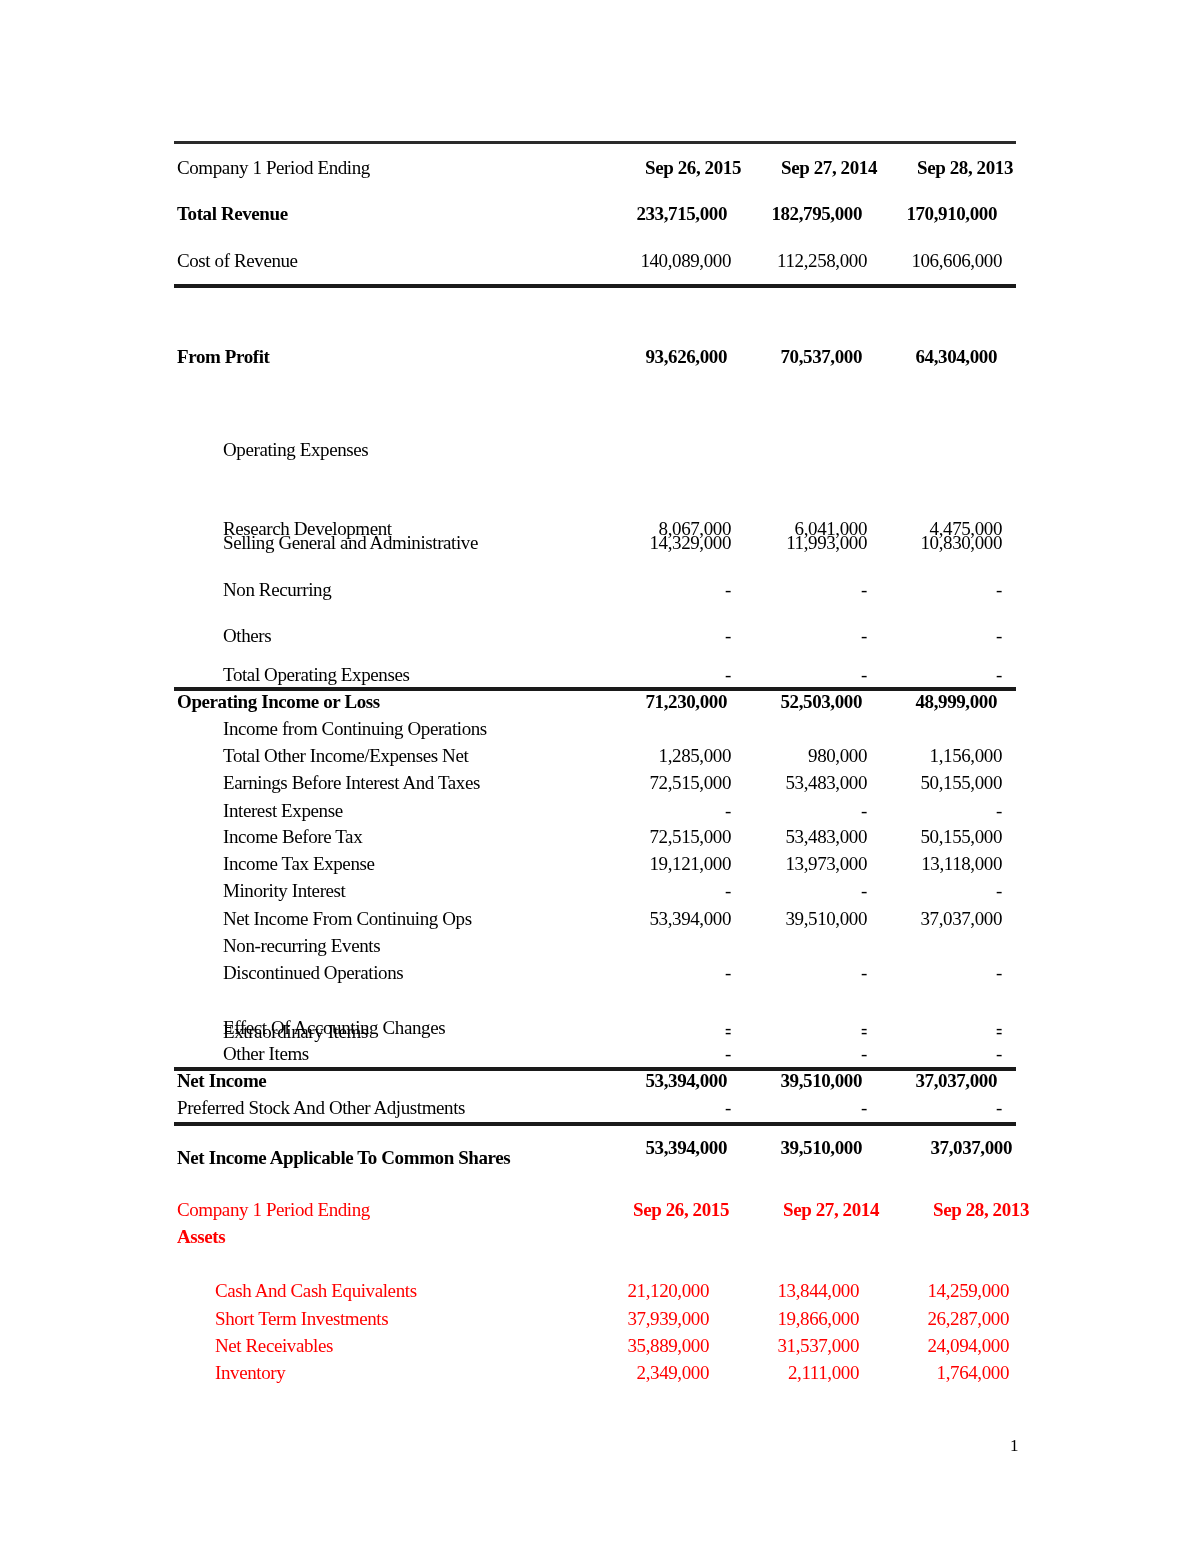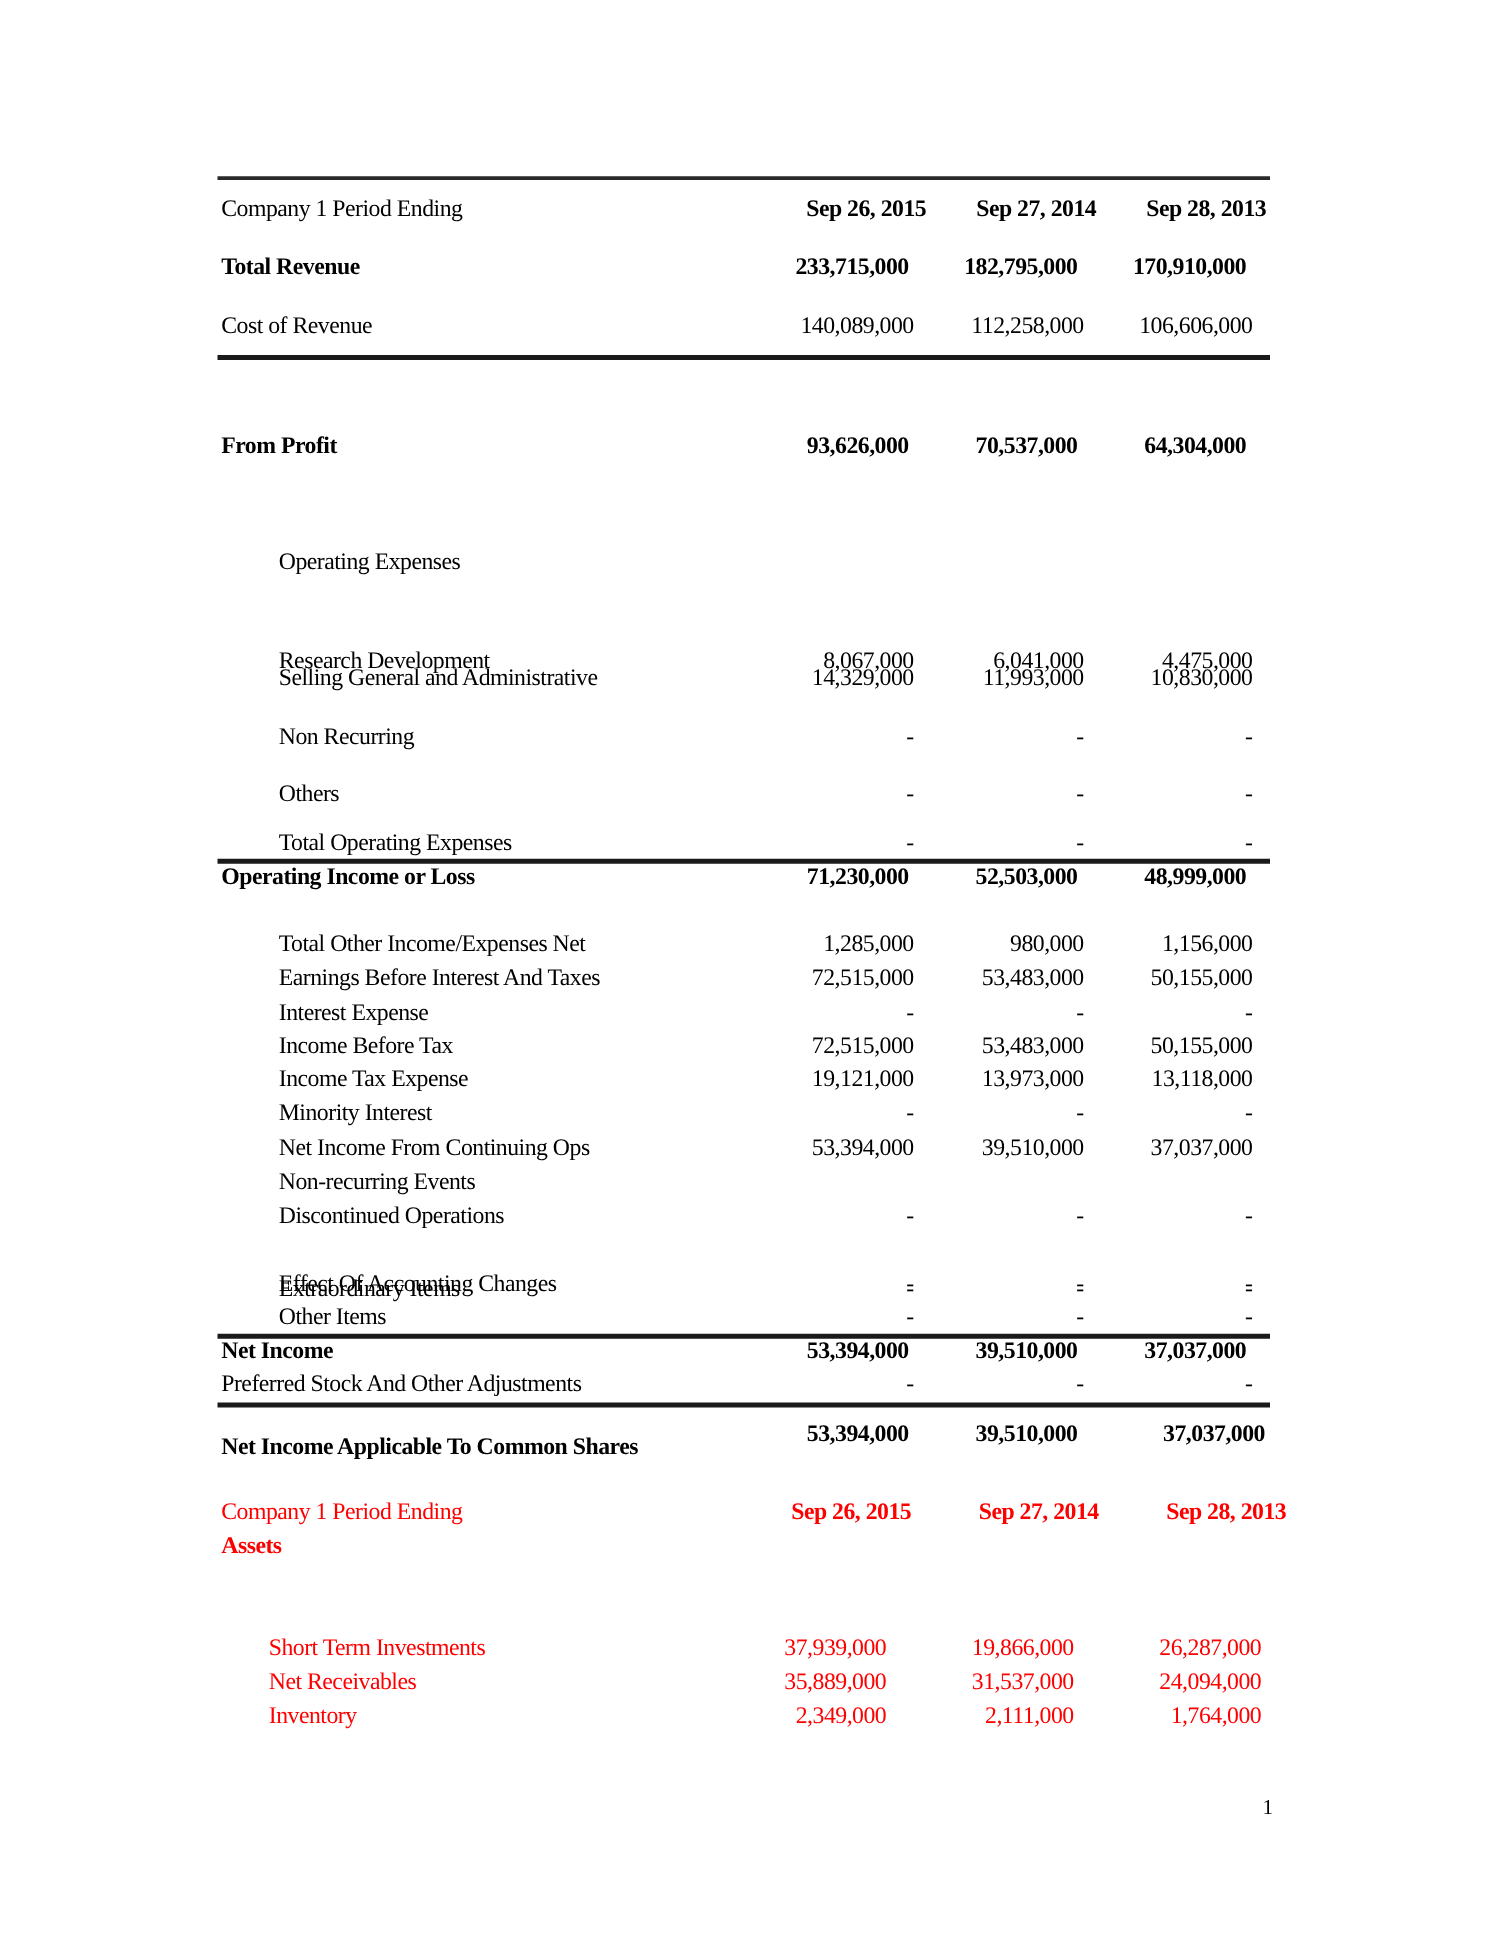--- a/index.html
+++ b/index.html
@@ -109,20 +109,23 @@
 
   <div class="rule thick" style="top:687px;"></div>
 
   <div class="row bold" style="top:689px;">
     <span class="label">Operating Income or Loss</span>
     <span class="v v1" style="left:403px">71,230,000</span>
     <span class="v v2" style="left:538px">52,503,000</span>
     <span class="v v3" style="left:673px">48,999,000</span>
   </div>
 
+  <div class="row" style="top:716px;">
+    <span class="label indent">Income from Continuing Operations</span>
+  </div>
 
   <div class="row" style="top:743px;">
     <span class="label indent">Total Other Income/Expenses Net</span>
     <span class="v v1">1,285,000</span>
     <span class="v v2">980,000</span>
     <span class="v v3">1,156,000</span>
   </div>
 
   <div class="row" style="top:770px;">
     <span class="label indent">Earnings Before Interest And Taxes</span>
@@ -230,20 +233,26 @@
     <span class="v v1 bold">Sep 26, 2015</span>
     <span class="v v2 bold">Sep 27, 2014</span>
     <span class="v v3 bold">Sep 28, 2013</span>
   </div>
 
   <div class="row red bold" style="top:1224px;">
     <span class="label">Assets</span>
   </div>
 
 
+  <div class="row red redrow" style="top:1278px;">
+    <span class="label indent2">Cash And Cash Equivalents</span>
+    <span class="v v1">21,120,000</span>
+    <span class="v v2">13,844,000</span>
+    <span class="v v3">14,259,000</span>
+  </div>
 
   <div class="row red redrow" style="top:1306px;">
     <span class="label indent2">Short Term Investments</span>
     <span class="v v1">37,939,000</span>
     <span class="v v2">19,866,000</span>
     <span class="v v3">26,287,000</span>
   </div>
 
   <div class="row red redrow" style="top:1333px;">
     <span class="label indent2">Net Receivables</span>

